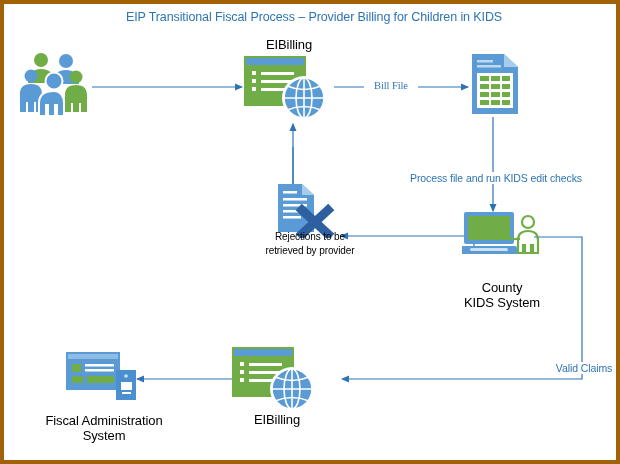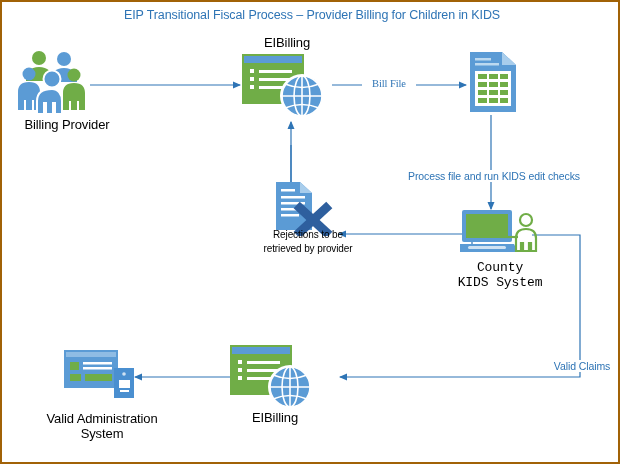--- a/index.html
+++ b/index.html
@@ -9,21 +9,21 @@
     background: #ffffff;
   }
   body {
     font-family: "Liberation Sans", sans-serif;
   }
   #canvas {
     position: relative;
     width: 620px;
     height: 464px;
     background: #ffffff;
-    border: 2px solid #a16207;
+    border: 4px solid #a16207;
     box-sizing: border-box;
     overflow: hidden;
   }
   #wires {
     position: absolute;
     left: 0;
     top: 0;
     width: 620px;
     height: 464px;
     pointer-events: none;
@@ -108,21 +108,20 @@
       <circle cx="13" cy="28" r="6.5" fill="#5b9bd5"></circle>
       <path d="M13,36 c-8,0 -11,4 -11,10 l0,18 l6,0 l0,-10 l2,0 l0,10 l6,0 l0,-10 l2,0 l0,10 l6,0 l0,-18 c0,-6 -3,-10 -11,-10 z" fill="#5b9bd5"></path>
 
       <circle cx="58" cy="29" r="6.5" fill="#70ad47"></circle>
       <path d="M58,37 c-8,0 -11,4 -11,10 l0,17 l6,0 l0,-9 l2,0 l0,9 l6,0 l0,-9 l2,0 l0,9 l6,0 l0,-17 c0,-6 -3,-10 -11,-10 z" fill="#70ad47"></path>
 
       <circle cx="36" cy="33" r="8.5" fill="#5b9bd5" stroke="#ffffff" stroke-width="2"></circle>
       <path d="M36,43 c-11,0 -15,5 -15,12 l0,13 l7,0 l0,-11 l2,0 l0,11 l7,0 l0,-11 l2,0 l0,11 l7,0 l0,-13 c0,-7 -4,-12 -10,-12 z" fill="#5b9bd5" stroke="#ffffff" stroke-width="2"></path>
     </svg>
   </div>
-  <div class="nlabel" style="left:0px; top:115px; width:130px;">Billing Provider</div>
 
   <div class="nlabel" style="left:230px; top:33px; width:110px;">EIBilling</div>
   <div class="node icon" style="left:240px; top:52px; width:92px; height:66px;">
     <svg width="92" height="66" viewBox="0 0 92 66">
       <rect x="0" y="0" width="62" height="50" fill="#70ad47"></rect>
       <rect x="2" y="2" width="58" height="7" fill="#5b9bd5"></rect>
       <g fill="#ffffff">
         <rect x="8" y="15" width="4" height="4"></rect>
           <rect x="17" y="16" width="33" height="3"></rect>
         <rect x="8" y="23" width="4" height="4"></rect>
@@ -174,21 +173,21 @@
       <rect x="2" y="2" width="50" height="32" rx="2" fill="#5b9bd5"></rect>
       <rect x="6" y="6" width="42" height="24" fill="#70ad47"></rect>
       <path d="M0,36 L54,36 L58,44 L-4,44 z" fill="#5b9bd5"></path>
       <rect x="8" y="38" width="38" height="3" rx="1.5" fill="#cfe2f3"></rect>
 
       <circle cx="66" cy="12" r="6" fill="none" stroke="#70ad47" stroke-width="2.2"></circle>
       <path d="M66,21 c-8,0 -10,4 -10,9 l0,13 l5,0 l0,-8 l2,0 l0,8 l6,0 l0,-8 l2,0 l0,8 l5,0 l0,-13 c0,-5 -2,-9 -10,-9 z" fill="none" stroke="#70ad47" stroke-width="2.2"></path>
       <line x1="40" y1="29" x2="58" y2="29" stroke="#70ad47" stroke-width="2.2"></line>
     </svg>
   </div>
-  <div class="nlabel" style="left:428px; top:258px; width:140px;font-family:Liberation Mono, monospace;">County
+  <div class="nlabel" style="left:428px; top:276px; width:140px;">County
 KIDS System</div>
 
   <div class="node icon" style="left:272px; top:178px; width:62px; height:56px;">
     <svg width="62" height="56" viewBox="0 0 62 56">
       <path d="M2,2 L26,2 L38,13 L38,50 L2,50 z" fill="#5b9bd5"></path>
       <path d="M26,2 L38,13 L26,13 z" fill="#a8cdec"></path>
       <g fill="#ffffff">
         <rect x="7" y="9" width="14" height="2.5"></rect>
         <rect x="7" y="16" width="24" height="2.5"></rect>
         <rect x="7" y="22" width="24" height="2.5"></rect>
@@ -241,21 +240,21 @@
       </g>
       <rect x="6" y="24" width="11" height="7" fill="#70ad47"></rect>
       <rect x="21" y="24" width="27" height="7" fill="#70ad47"></rect>
 
       <rect x="50" y="18" width="20" height="30" fill="#4a8fd0"></rect>
       <rect x="55" y="30" width="11" height="8" fill="#ffffff"></rect>
       <rect x="56" y="40" width="9" height="2" fill="#ffffff"></rect>
       <circle cx="60" cy="24" r="1.8" fill="#cfe2f3"></circle>
     </svg>
   </div>
-  <div class="nlabel" style="left:20px; top:409px; width:160px;">Valid Administration
+  <div class="nlabel" style="left:20px; top:409px; width:160px;">Fiscal Administration
 System</div>
 
 
   <div class="elabel" style="left:360px; top:76px; width:50px;font-family:Liberation Serif, serif;">Bill File</div>
 
   <div class="elabel" style="left:384px; top:168px; width:212px;">Process file and run KIDS edit checks</div>
 
   <div class="elabel" style="left:540px; top:322px; width:76px;margin-top:36px;">Valid Claims</div>
 
 </div>

